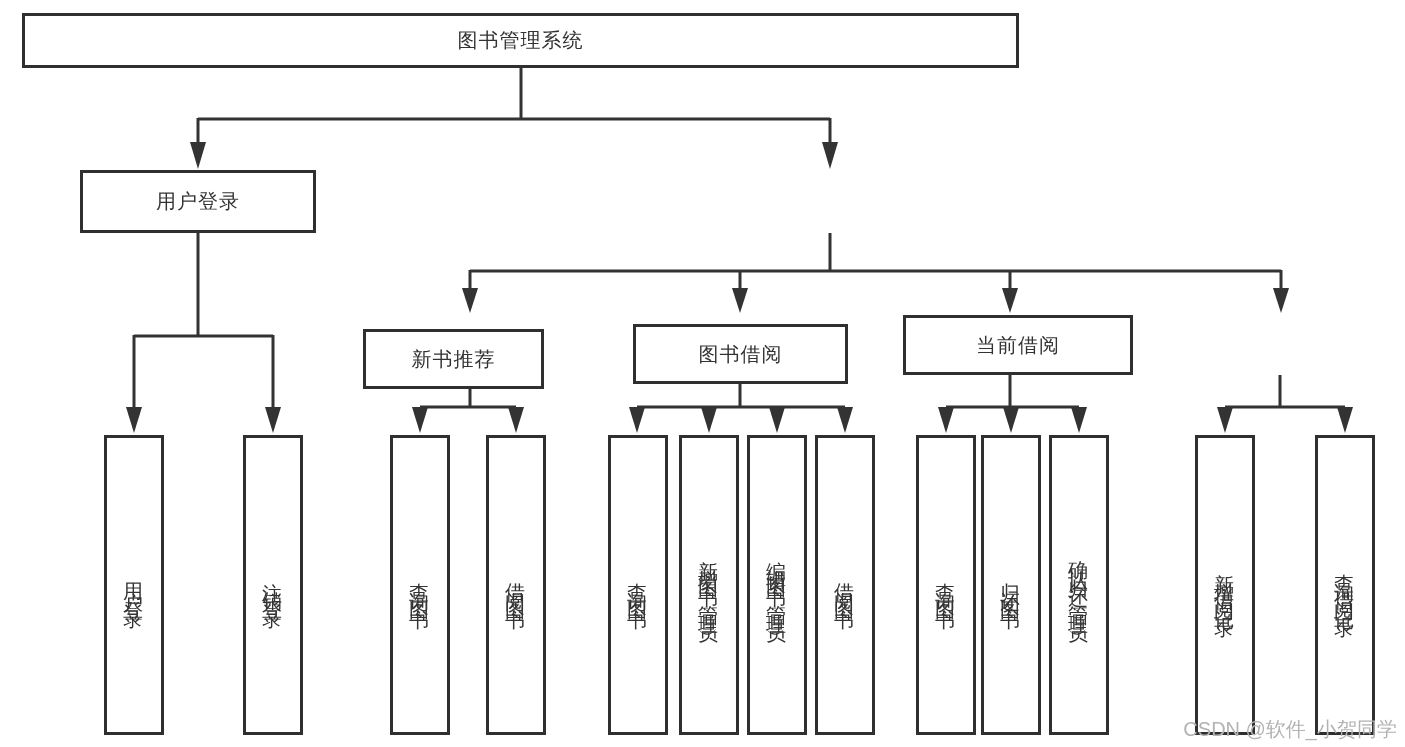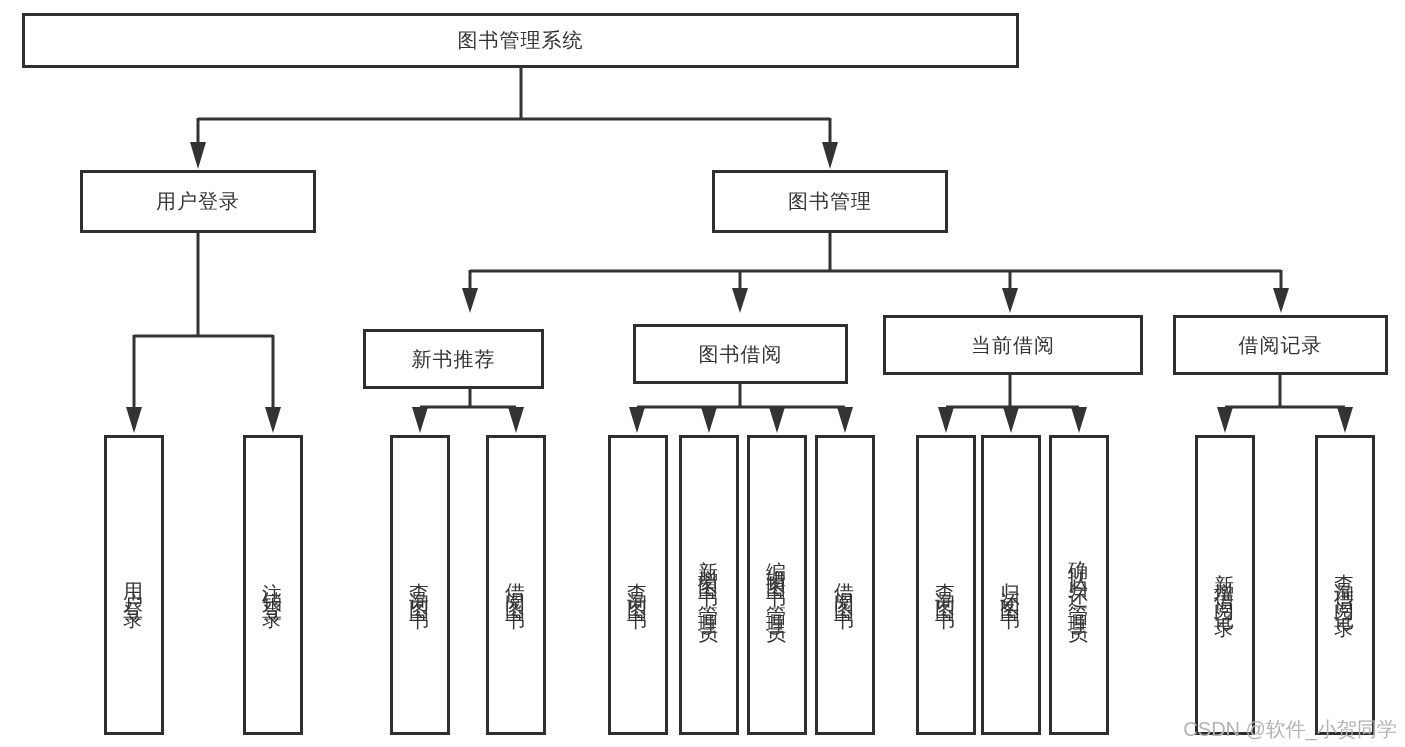--- a/index.html
+++ b/index.html
@@ -110,26 +110,24 @@
       <polygon points="1003,407 1019,407 1011,433"></polygon>
       <polygon points="1071,407 1087,407 1079,433"></polygon>
       <polygon points="1217,407 1233,407 1225,433"></polygon>
       <polygon points="1337,407 1353,407 1345,433"></polygon>
     </g>
   </svg>
 
   <div class="node" style="left:22px; top:13px; width:997px; height:55px;">图书管理系统</div>
 
   <div class="node" style="left:80px; top:170px; width:236px; height:63px;">用户登录</div>
-  <div class="node" style="left:712px; top:170px; width:236px; height:63px;">图书管理</div>
 
   <div class="node" style="left:363px; top:315px; width:181px; height:60px;margin-top:14px;">新书推荐</div>
   <div class="node" style="left:633px; top:324px; width:215px; height:60px;">图书借阅</div>
-  <div class="node" style="left:883px; top:315px; width:260px; height:60px;">当前借阅</div>
-  <div class="node" style="left:1173px; top:315px; width:215px; height:60px;">借阅记录</div>
+  <div class="node" style="left:903px; top:315px; width:230px; height:60px;">当前借阅</div>
 
   <div class="node leaf" style="left:104px;">用户登录</div>
   <div class="node leaf" style="left:243px;">注销登录</div>
 
   <div class="node leaf" style="left:390px;">查询图书</div>
   <div class="node leaf" style="left:486px;">借阅图书</div>
 
   <div class="node leaf" style="left:608px;">查询图书</div>
   <div class="node leaf" style="left:679px;">新增图书（管理员）</div>
   <div class="node leaf" style="left:747px;">编辑图书（管理员）</div>

